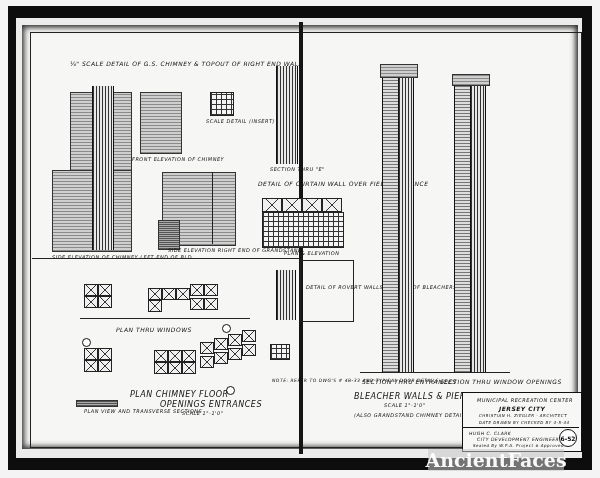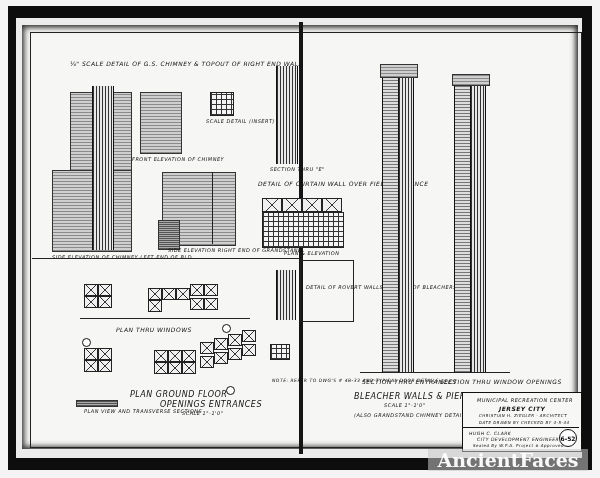--- a/index.html
+++ b/index.html
@@ -21,21 +21,21 @@
   .cell{position:absolute;border:1px solid #222;background:
         linear-gradient(45deg,transparent 48%,#333 49%,#333 51%,transparent 52%),
         linear-gradient(-45deg,transparent 48%,#333 49%,#333 51%,transparent 52%),#f0f0f0;}
   .grid{position:absolute;border:1px solid #222;background:
         repeating-linear-gradient(0deg,#333 0 1px,transparent 1px 5px),
         repeating-linear-gradient(90deg,#333 0 1px,transparent 1px 5px),#f4f4f4;}
   .title-block{position:absolute;left:462px;top:392px;width:118px;height:58px;border:1px solid #111;background:#f7f7f5;}
   .title-block .row1{position:absolute;left:0;top:0;width:116px;height:34px;border-bottom:1px solid #111;}
   .sheet-no{position:absolute;right:4px;bottom:4px;width:16px;height:16px;border:1.5px solid #111;border-radius:50%;
             font-size:6px;font-weight:bold;display:flex;align-items:center;justify-content:center;background:#fff;}
-  .watermark{position:absolute;left:428px;top:449px;width:160px;height:22px;background:rgba(200,200,200,0.55);
+  .watermark{position:absolute;left:428px;top:449px;width:136px;height:22px;background:rgba(200,200,200,0.55);
              display:flex;align-items:center;justify-content:center;font-family:"DejaVu Serif",serif;
              font-size:19px;font-weight:bold;color:rgba(255,255,255,0.95);letter-spacing:0px;}
   .circle{position:absolute;width:7px;height:7px;border:1px solid #111;border-radius:50%;background:#fff;}
 </style>
 </head>
 <body>
 
 <div class="outer"></div>
 <div class="paper"></div>
 <div class="sheet"></div>
@@ -86,21 +86,21 @@
 <div class="cell" style="left:214px;top:338px;width:12px;height:10px;"></div>
 <div class="cell" style="left:228px;top:334px;width:12px;height:10px;"></div>
 <div class="cell" style="left:242px;top:330px;width:12px;height:10px;"></div>
 <div class="cell" style="left:200px;top:356px;width:12px;height:10px;"></div>
 <div class="cell" style="left:214px;top:352px;width:12px;height:10px;"></div>
 <div class="cell" style="left:228px;top:348px;width:12px;height:10px;"></div>
 <div class="cell" style="left:242px;top:344px;width:12px;height:10px;"></div>
 <div class="circle" style="left:82px;top:338px;"></div>
 <div class="circle" style="left:222px;top:324px;"></div>
 <div class="circle" style="left:226px;top:386px;"></div>
-<div class="lbl s8" style="left:130px;top:390px;">PLAN  GROUND FLOOR</div>
+<div class="lbl s8" style="left:130px;top:390px;">PLAN  CHIMNEY FLOOR</div>
 <div class="lbl s8" style="left:160px;top:400px;">OPENINGS ENTRANCES</div>
 <div class="lbl s5" style="left:182px;top:410px;">SCALE 1"-1'0"</div>
 <div class="block dark" style="left:76px;top:400px;width:40px;height:5px;"></div>
 <div class="lbl s5" style="left:84px;top:408px;">PLAN VIEW AND TRANSVERSE SECTIONS</div>
 
 <div class="col hatch" style="left:276px;top:66px;width:20px;height:98px;"></div>
 <div class="lbl s5" style="left:270px;top:166px;">SECTION THRU "E"</div>
 <div class="lbl s6" style="left:258px;top:180px;">DETAIL OF CURTAIN WALL OVER FIELD ENTRANCE</div>
 <div class="cell" style="left:262px;top:198px;width:18px;height:12px;"></div>
 <div class="cell" style="left:282px;top:198px;width:18px;height:12px;"></div>

